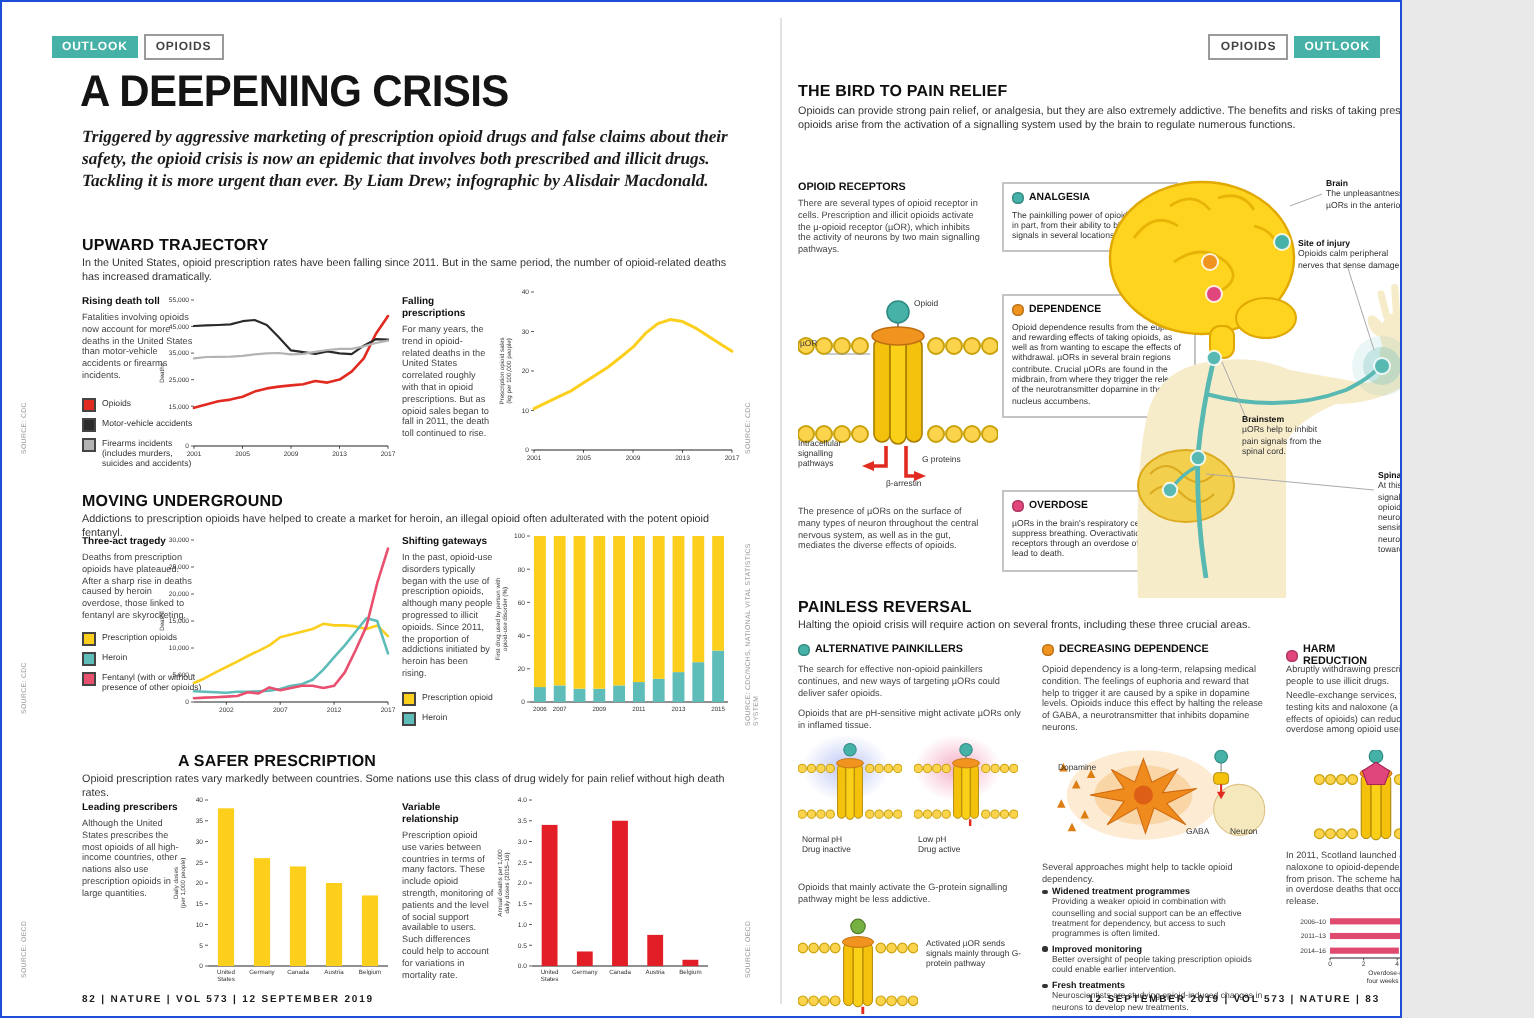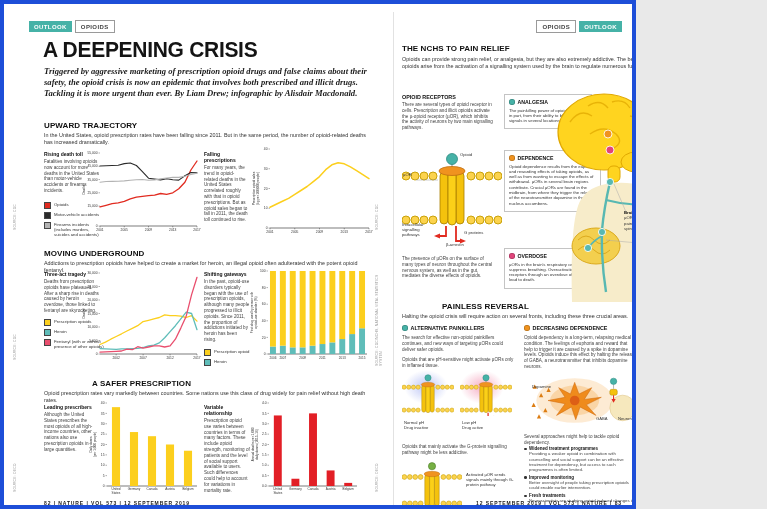--- a/index.html
+++ b/index.html
@@ -1,16 +1,16 @@
 <!DOCTYPE html>
 <html><head>
 <meta charset="utf-8">
 <style>
   html,body{margin:0;padding:0;background:#e9e9e9;}
-  .spread{position:relative;width:636px;height:509px;background:#ffffff;font-family:"Liberation Sans",sans-serif;color:#222;overflow:hidden;border:4px solid #1d4ed8;box-sizing:border-box;}
+  .spread{position:relative;width:701px;height:509px;background:#ffffff;font-family:"Liberation Sans",sans-serif;color:#222;overflow:hidden;border:1px solid #1d4ed8;box-sizing:border-box;}
   .abs{position:absolute;}
   .fold{left:389px;top:8px;width:1px;height:493px;background:#e2e2e2;}
   .badgerow{display:flex;gap:3px;align-items:center;}
   .badge{display:inline-block;font-size:6px;font-weight:bold;letter-spacing:.4px;padding:2.5px 5px;line-height:1;}
   .badge.teal{background:#46b2a7;color:#fff;}
   .badge.plain{background:#fff;color:#444;border:1px solid #9a9a9a;}
   .title{font-size:21px;font-weight:bold;letter-spacing:-.3px;color:#141414;transform:scaleY(1.06);transform-origin:left top;}
   .intro{font-family:"Liberation Serif",serif;font-style:italic;font-weight:bold;font-size:8.6px;line-height:11.2px;color:#1c1c1c;}
   .h2{font-size:8px;font-weight:bold;color:#0f0f0f;letter-spacing:.1px;}
   .sintro{font-size:5.4px;line-height:6.6px;color:#333;}
@@ -369,21 +369,21 @@
     </div>
   <div class="abs vsrc" style="left:371px;top:398px;height:90px;">SOURCE: OECD</div>
 
   <div class="abs footer" style="left:40px;top:496px;">82 | NATURE | VOL 573 | 12 SEPTEMBER 2019</div>
 
   <div class="abs badgerow" style="right:10px;top:16px;">
     <span class="badge plain">OPIOIDS</span>
     <span class="badge teal">OUTLOOK</span>
   </div>
 
-  <div class="abs h2" style="left:398px;top:40px;">THE NCHS TO PAIN RELIEF</div>
+  <div class="abs h2" style="left:398px;top:40px;">THE BIRD TO PAIN RELIEF</div>
   <div class="abs sintro" style="left:398px;top:52px;width:352px;">Opioids can provide strong pain relief, or analgesia, but they are also extremely addictive. The benefits and risks of taking prescription and illicit opioids arise from the activation of a signalling system used by the brain to regulate numerous functions.</div>
 
   <div class="abs" style="left:398px;top:90px;width:92px;">
     <div class="btitle" style="font-size:5.4px;">OPIOID RECEPTORS</div>
     <div class="btext">There are several types of opioid receptor in cells. Prescription and illicit opioids activate the µ-opioid receptor (µOR), which inhibits the activity of neurons by two main signalling pathways.</div>
   </div>
 
   <div class="abs" style="left:398px;top:146px;width:100px;height:102px;">
     <svg width="100" height="96" viewBox="0 0 100 96">
       <line x1="50" y1="13" x2="50" y2="18" stroke="#555" stroke-width="0.7"></line>
@@ -475,21 +475,21 @@
     <div class="abs lbl" style="left:80px;top:122px;width:46px;">
       <span class="lblt">Brainstem</span><br>
       <span>µORs help to inhibit pain signals from the spinal cord.</span>
     </div>
     <div class="abs lbl" style="left:148px;top:150px;width:70px;">
       <span class="lblt">Spinal cord</span><br>
       <span>At this crucial relay station for pain signals from across the body, opioids both suppress the release of neurotransmitters from damage-sensing nerves and inhibit spinal neurons that convey pain signals towards the brain.</span>
     </div>
   </div>
 
-  <div class="abs h2" style="left:398px;top:298px;margin-left:40px;">PAINLESS REVERSAL</div>
+  <div class="abs h2" style="left:398px;top:298px;">PAINLESS REVERSAL</div>
   <div class="abs sintro" style="left:398px;top:309px;width:340px;">Halting the opioid crisis will require action on several fronts, including these three crucial areas.</div>
 
   <div class="abs coltitle" style="left:398px;top:321px;">
     <span class="dot" style="background:#46b2a7;"></span>
     <span>ALTERNATIVE PAINKILLERS</span>
   </div>
   <div class="abs btext" style="left:398px;top:331px;width:112px;">The search for effective non-opioid painkillers continues, and new ways of targeting µORs could deliver safer opioids.</div>
   <div class="abs btext" style="left:398px;top:353px;width:112px;">Opioids that are pH-sensitive might activate µORs only in inflamed tissue.</div>
 
   <div class="abs" style="left:398px;top:368px;width:116px;height: 66px;">

